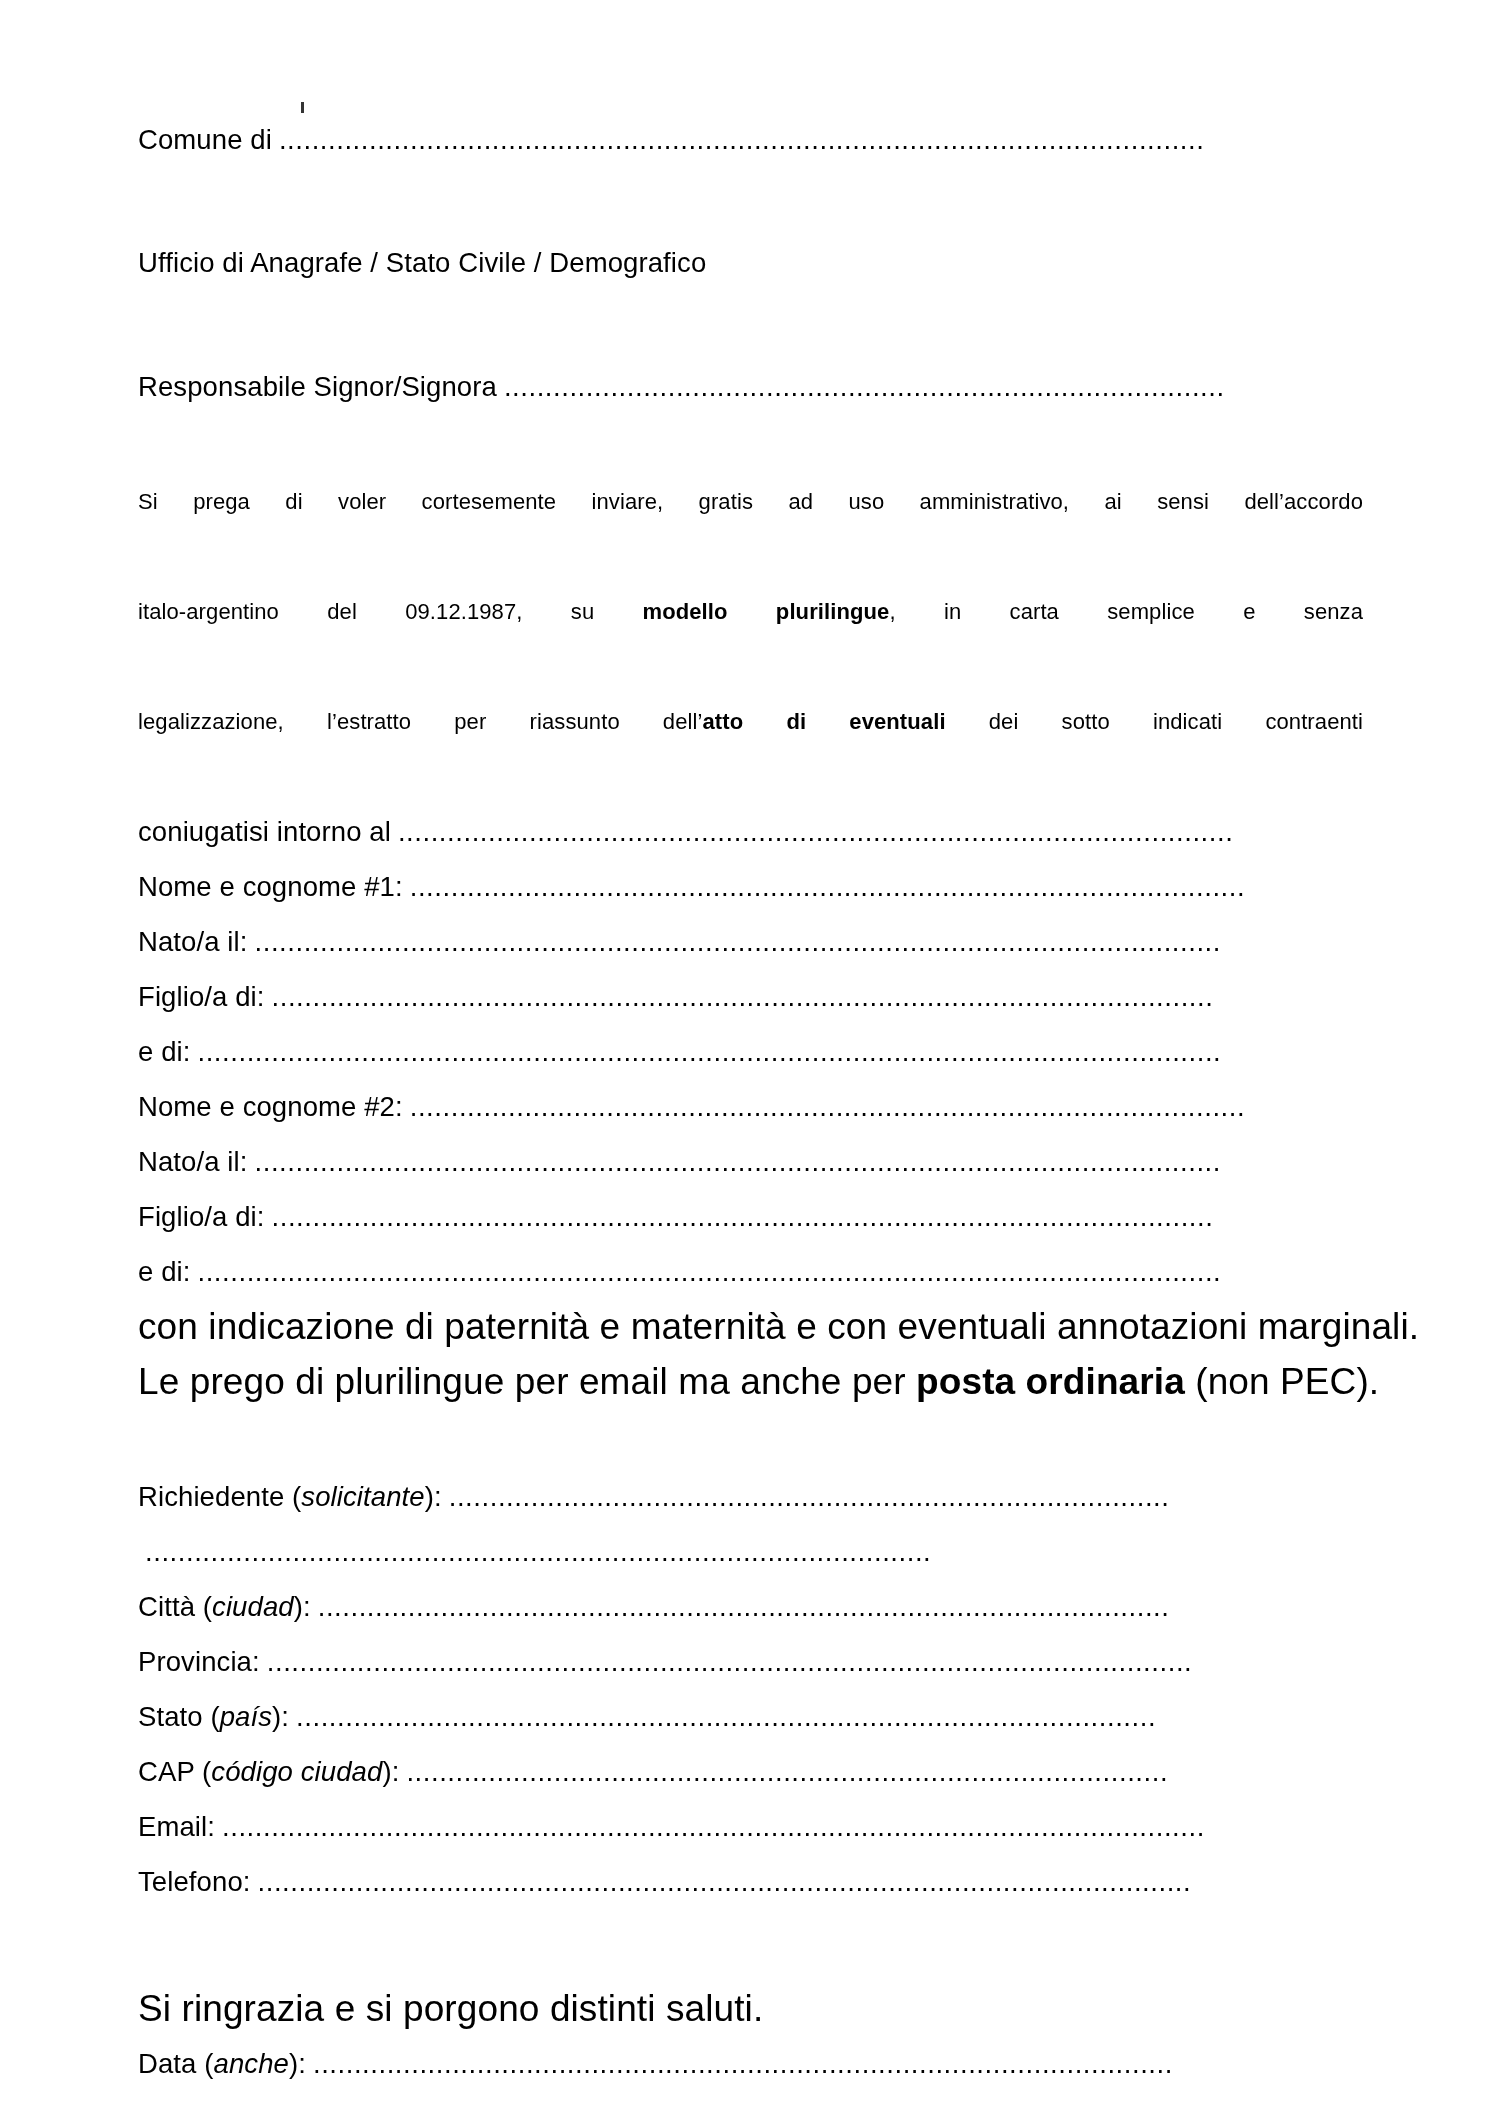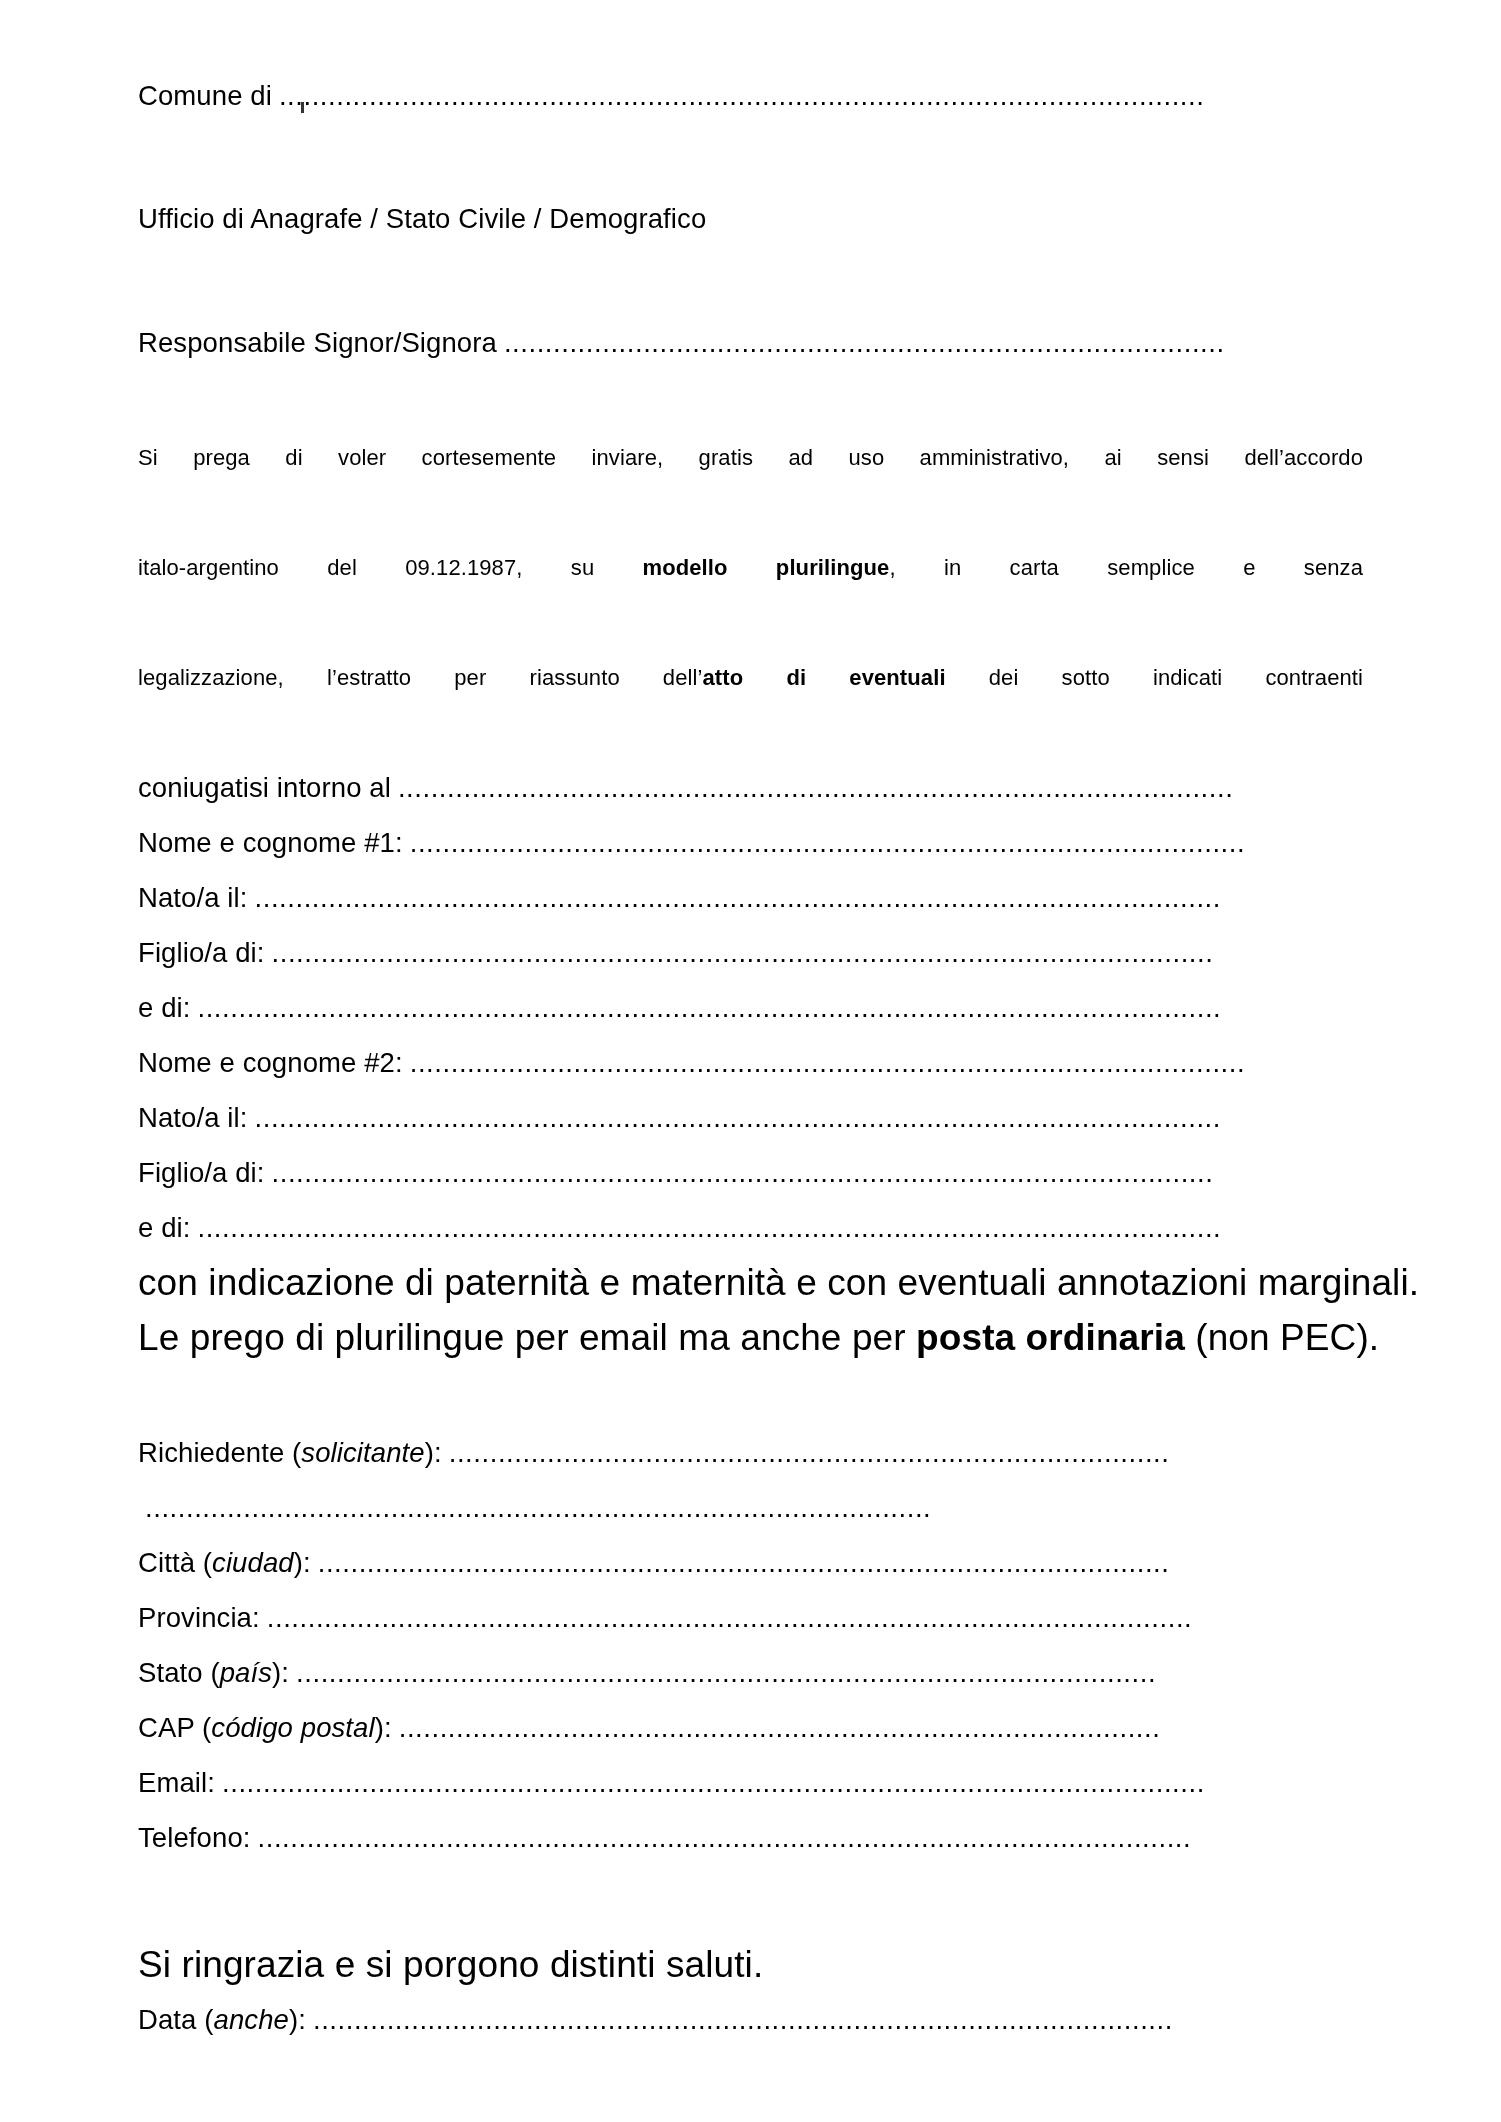--- a/index.html
+++ b/index.html
@@ -90,21 +90,21 @@
     width: 100%;
     height: 0;
   }
 
   b { font-weight: bold; }
   i { font-style: italic; }
   .sp-60 { height: 60px; }
   .sp-66 { height: 66px; }
   .sp-72 { height: 72px; }
 
-  .block-top { padding-top: 68px; }
+  .block-top { padding-top: 112px; }
 </style>
 </head>
 <body>
 
 <div class="page">
 
   <div class="artifact"></div>
 
   <div class="content">
 
@@ -192,21 +192,21 @@
       </div>
       <div class="field">
         <span class="label"><span>Provincia:</span></span>
         <span class="dots">.................................................................................................................</span>
       </div>
       <div class="field">
         <span class="label"><span>Stato (</span><i>país</i><span>):</span></span>
         <span class="dots">.........................................................................................................</span>
       </div>
       <div class="field">
-        <span class="label"><span>CAP (</span><i>código postal</i><span>):</span></span>
+        <span class="label"><span>CAP (</span><i>código ciudad</i><span>):</span></span>
         <span class="dots">.............................................................................................</span>
       </div>
       <div class="field">
         <span class="label"><span>Email:</span></span>
         <span class="dots">........................................................................................................................</span>
       </div>
       <div class="field">
         <span class="label"><span>Telefono:</span></span>
         <span class="dots">..................................................................................................................</span>
       </div>

